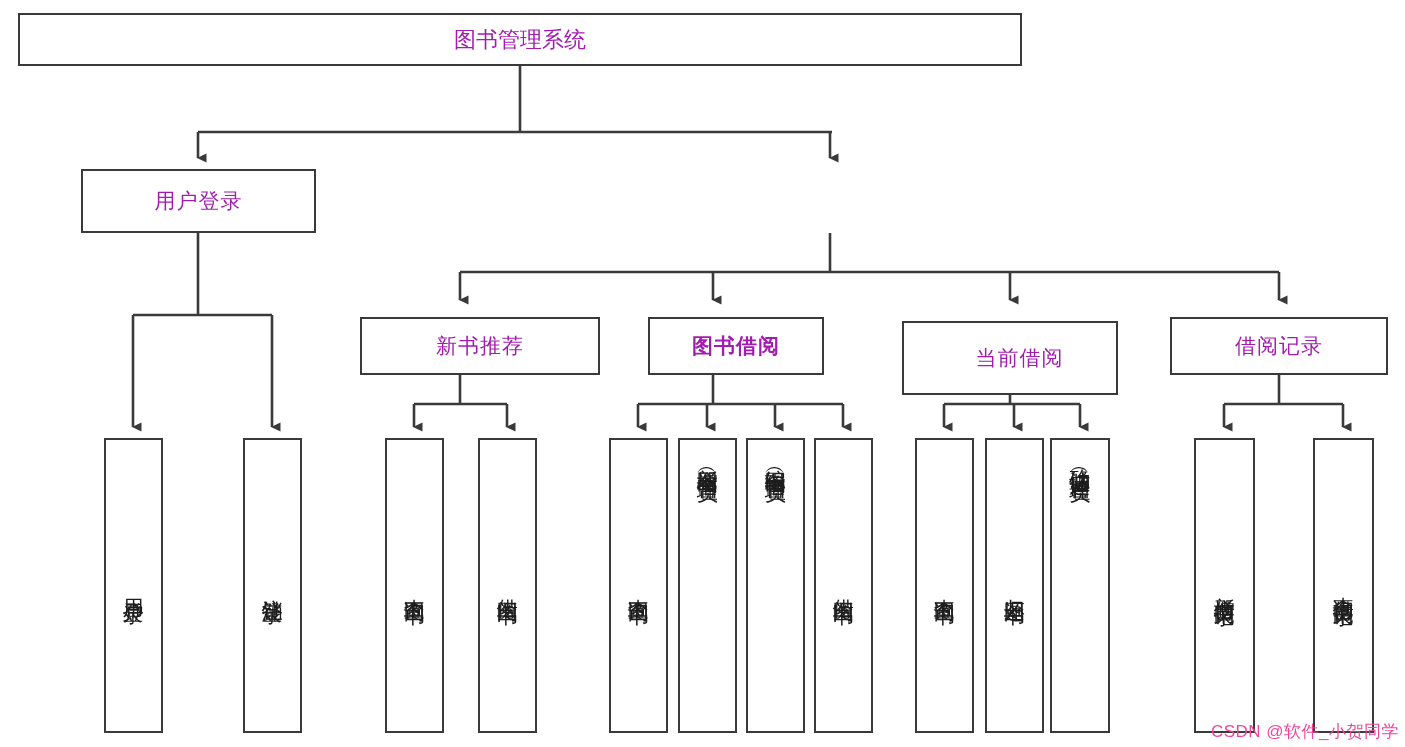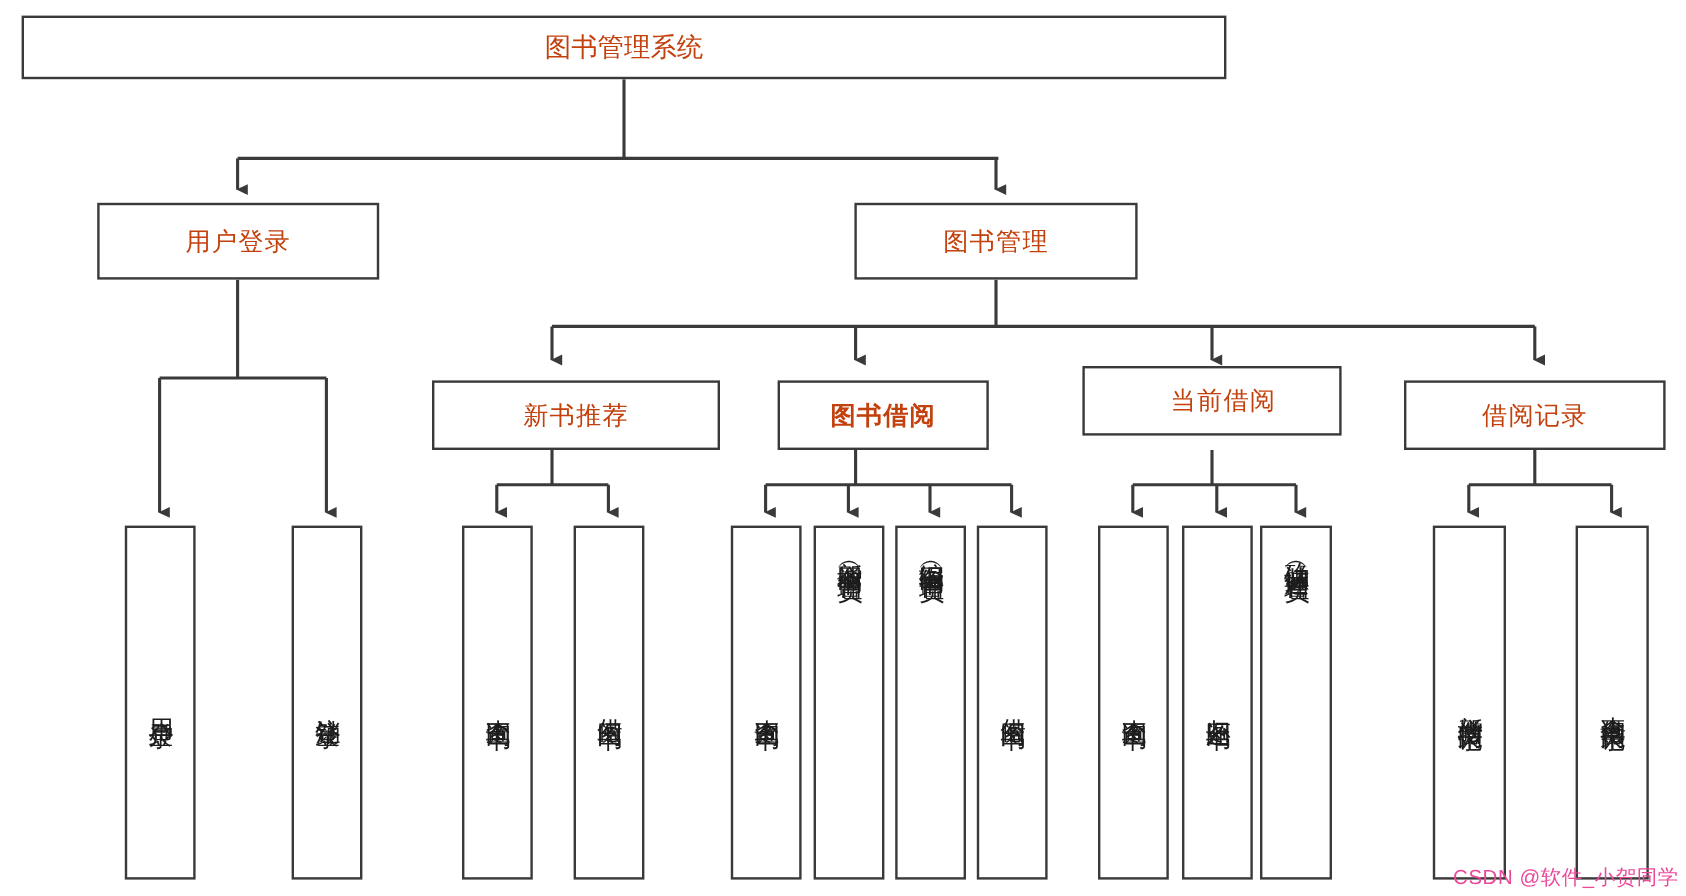--- a/index.html
+++ b/index.html
@@ -2,21 +2,21 @@
 <html><head>
 <meta charset="utf-8">
 <title>图书管理系统 功能结构图</title>
 <style>
   html,body{margin:0;padding:0;background:#ffffff;}
   body{font-family:"Liberation Sans","DejaVu Sans",sans-serif;}
   #canvas{position:relative;width:1405px;height:747px;background:#ffffff;overflow:hidden;}
   #wires{position:absolute;left:0;top:0;width:1405px;height:747px;}
 
   .node{position:absolute;box-sizing:border-box;border:2px solid #3a3a3a;background:#ffffff;
-        display:flex;align-items:center;justify-content:center;color:#c2410c;}
+        display:flex;align-items:center;justify-content:center;color:#a21caf;}
   .node.h{font-size:21px;letter-spacing:1px;}
   .node.root{font-size:22px;}
   .leaf{position:absolute;box-sizing:border-box;border:2px solid #3a3a3a;background:#ffffff;
         display:flex;align-items:flex-start;justify-content:center;padding-top:12px;}
   .leaf .vtext{writing-mode:vertical-rl;text-orientation:upright;font-size:21px;line-height:1.22;
         letter-spacing:2px;color:#1d1d1d;white-space:nowrap;}
   .leaf.center .vtext{margin-top:auto;margin-bottom:auto;}
   .leaf.center{align-items:center;padding-top:0;}
 
   #watermark{position:absolute;right:6px;bottom:4px;font-size:17px;color:#ec4899;
@@ -77,31 +77,28 @@
     </g>
   </svg>
 
   <div class="node root" style="left:18px;top:13px;width:1004px;height:53px;">
     <span>图书管理系统</span>
   </div>
 
   <div class="node h" style="left:81px;top:169px;width:235px;height:64px;">
     <span>用户登录</span>
   </div>
-  <div class="node h" style="left:712px;top:169px;width:236px;height:64px;">
-    <span>图书管理</span>
-  </div>
 
   <div class="node h" style="left:360px;top:317px;width:240px;height:58px;">
     <span>新书推荐</span>
   </div>
   <div class="node h" style="left:648px;top:317px;width:176px;height:58px;font-weight:bold;">
     <span>图书借阅</span>
   </div>
-  <div class="node h" style="left:902px;top:305px;width:216px;height:58px;padding-left:19px;">
+  <div class="node h" style="left:902px;top:321px;width:216px;height:74px;padding-left:19px;">
     <span>当前借阅</span>
   </div>
   <div class="node h" style="left:1170px;top:317px;width:218px;height:58px;">
     <span>借阅记录</span>
   </div>
 
   <div class="leaf center" style="left:104px;top:438px;width:59px;height:295px;">
     <span class="vtext">用户登录</span>
   </div>
   <div class="leaf center" style="left:243px;top:438px;width:59px;height:295px;">

